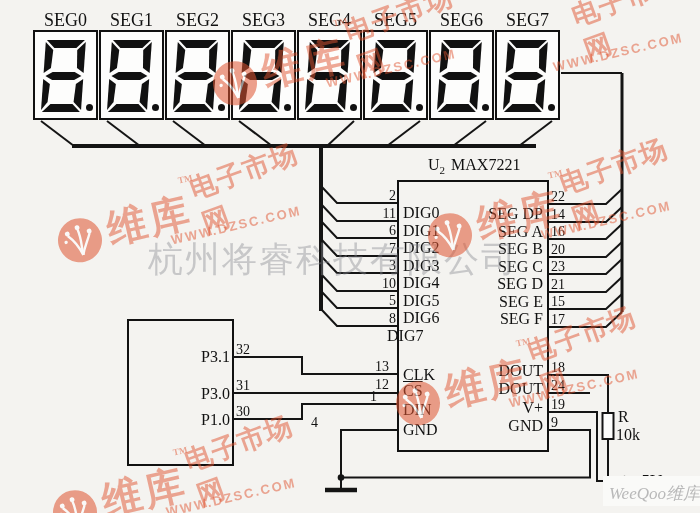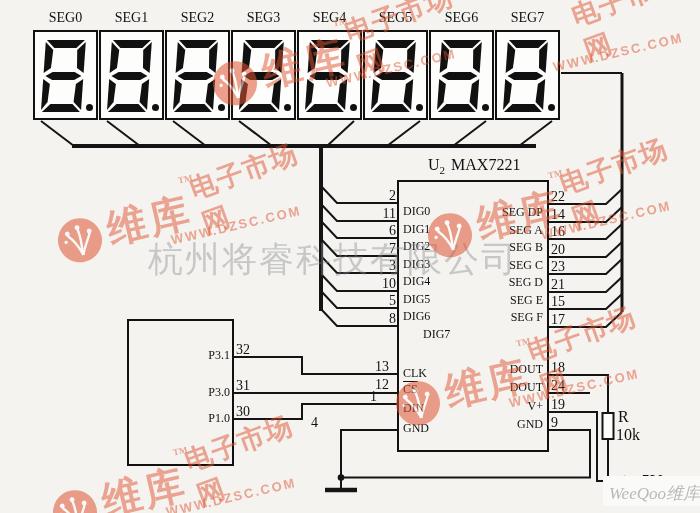--- a/index.html
+++ b/index.html
@@ -1,36 +1,36 @@
 <!DOCTYPE html>
 <html><head>
 <meta charset="utf-8">
 <style>
   html,body{margin:0;padding:0;}
   body{font-family:"Liberation Serif","DejaVu Serif",serif;}
   #canvas{position:relative;width:700px;height:513px;background:#f4f3f0;overflow:hidden;}
 
   
-  .seg-label{position:absolute;top:10px;width:65px;text-align:center;font-size:14px;color:#111;z-index:3;}
+  .seg-label{position:absolute;top:10px;width:65px;text-align:center;font-size:18px;color:#111;z-index:3;}
   .disp{position:absolute;top:30px;width:65px;height:90px;border:2px solid #111;background:#fdfdfc;box-sizing:border-box;z-index:1;}
   .digit{position:absolute;left:4px;top:7px;width:50px;height:74px;}
   .dp{position:absolute;left:51px;top:72px;width:7px;height:7px;border-radius:50%;background:#111;}
 
   
   .chip{position:absolute;border:2px solid #111;background:transparent;box-sizing:border-box;z-index:1;}
   #u2-box{left:397px;top:180px;width:152px;height:272px;}
   #u1-box{left:127px;top:319px;width:107px;height:147px;}
   .chip-title{position:absolute;font-size:16px;color:#111;z-index:3;white-space:nowrap;}
   .chip-title sub{font-size:11px;}
   .chip-title .part{margin-left:6px;font-family:Liberation Serif, serif;}
 
   
   .pn{position:absolute;font-size:14px;color:#111;z-index:3;white-space:nowrap;}
   .pn.r{text-align:right;}
-  .pnm{position:absolute;font-size:12px;color:#111;z-index:3;white-space:nowrap;}
+  .pnm{position:absolute;font-size:16px;color:#111;z-index:3;white-space:nowrap;}
   .pnm.r{text-align:right;}
   .ovl{text-decoration:overline;}
 
   
   #wiring{position:absolute;left:0;top:0;z-index:2;}
   #wiring path, #wiring line{stroke:#141414;fill:none;}
 
   
   .misc{position:absolute;color:#111;z-index:3;white-space:nowrap;}
 
@@ -213,21 +213,21 @@
   <div class="pn r" style="left:360px;top:293px;width:36px">5</div>
   <div class="pn r" style="left:360px;top:311px;width:36px">8</div>
 
   <div class="pnm" style="left:403px;top:204px">DIG0</div>
   <div class="pnm" style="left:403px;top:222px">DIG1</div>
   <div class="pnm" style="left:403px;top:239px">DIG2</div>
   <div class="pnm" style="left:403px;top:257px">DIG3</div>
   <div class="pnm" style="left:403px;top:274px">DIG4</div>
   <div class="pnm" style="left:403px;top:292px">DIG5</div>
   <div class="pnm" style="left:403px;top:309px">DIG6</div>
-  <div class="pnm" style="left:423px;top:327px">DIG7</div>
+  <div class="pnm" style="left:387px;top:327px">DIG7</div>
 
   <div class="pn r" style="left:353px;top:359px;width:36px">13</div>
   <div class="pn r" style="left:353px;top:377px;width:36px">12</div>
   <div class="pn r" style="left:341px;top:389px;width:36px">1</div>
   <div class="pn r" style="left:282px;top:415px;width:36px">4</div>
 
   <div class="pnm" style="left:403px;top:366px">CLK</div>
   <div class="pnm ovl" style="left:403px;top:382px">CS</div>
   <div class="pnm" style="left:403px;top:401px">DIN</div>
   <div class="pnm" style="left:403px;top:421px">GND</div>

